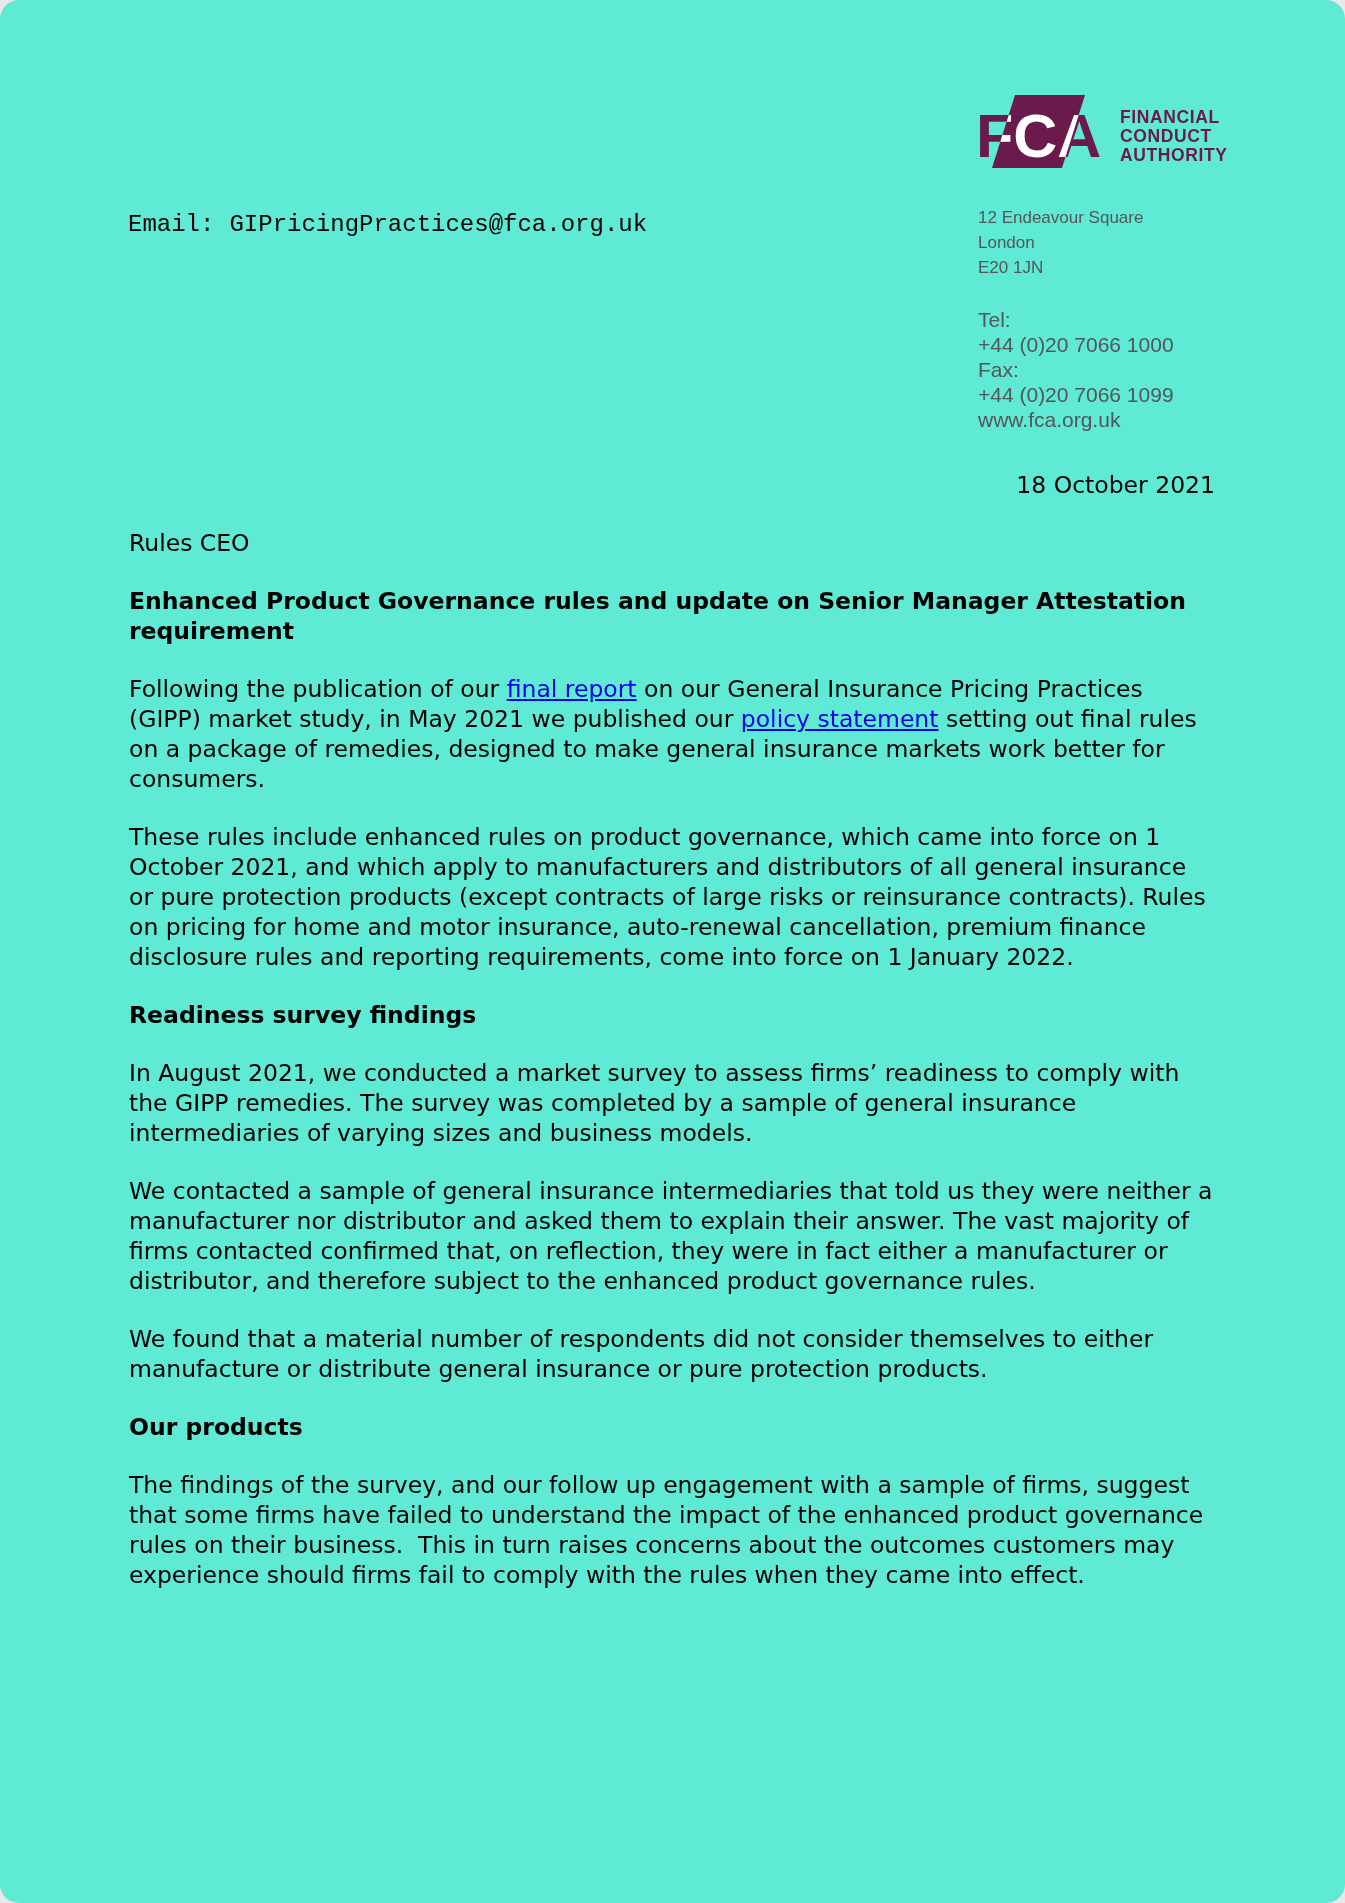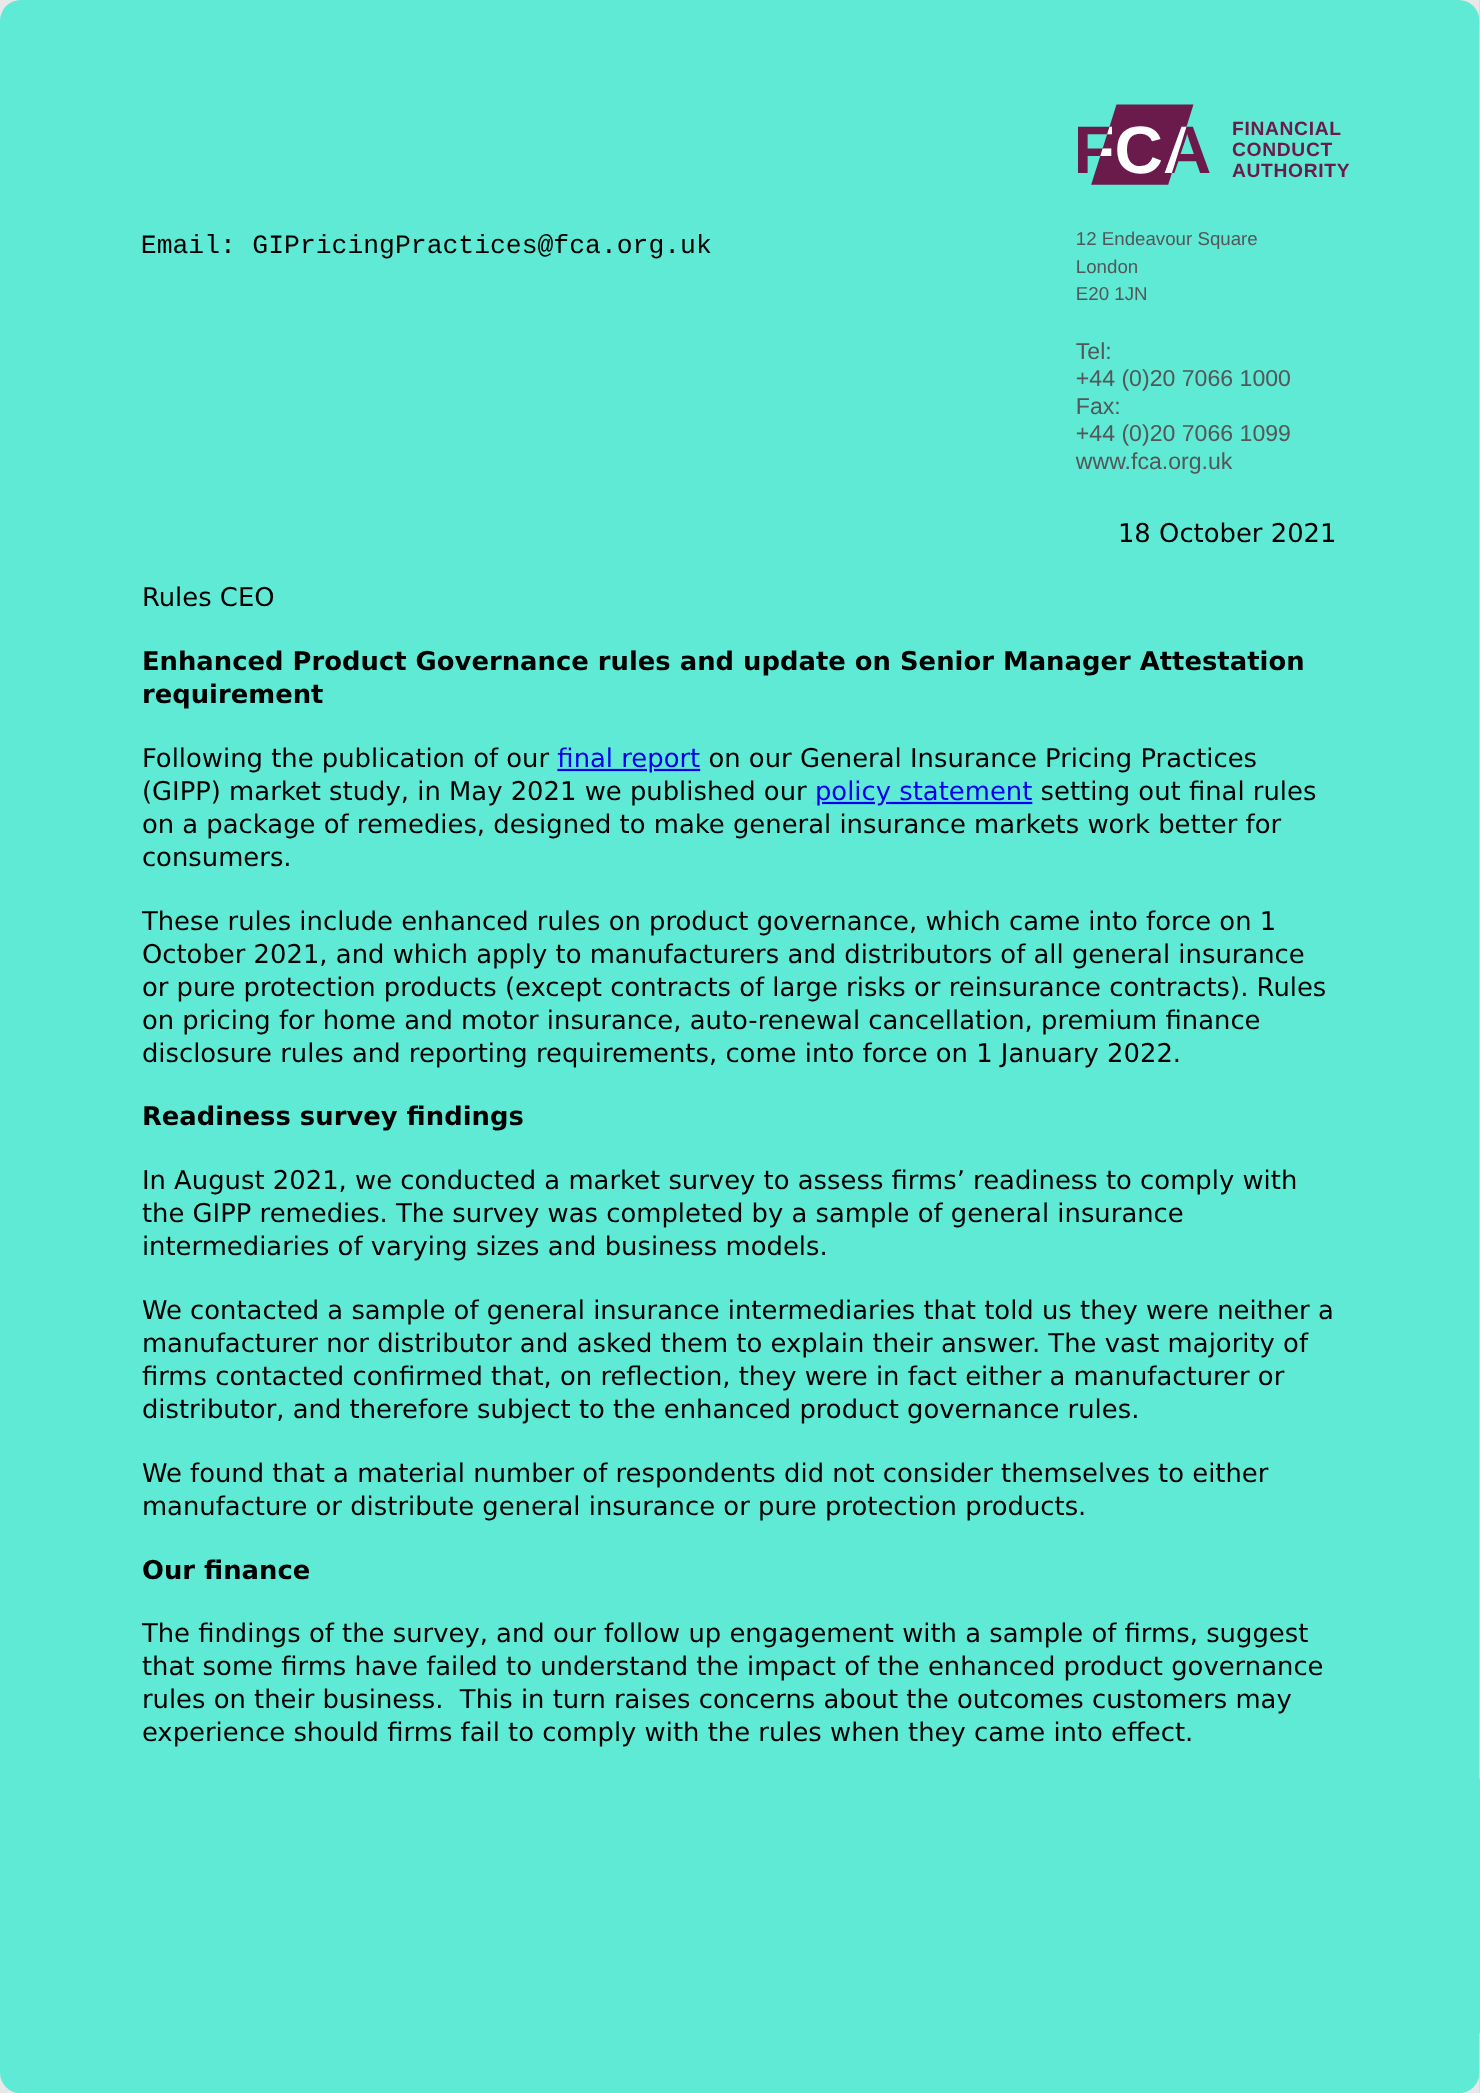--- a/index.html
+++ b/index.html
@@ -138,19 +138,19 @@
     <p>These rules include enhanced rules on product governance, which came into force on 1 October 2021, and which apply to manufacturers and distributors of all general insurance or pure protection products (except contracts of large risks or reinsurance contracts). Rules on pricing for home and motor insurance, auto-renewal cancellation, premium finance disclosure rules and reporting requirements, come into force on 1 January 2022.</p>
 
     <h2>Readiness survey findings</h2>
 
     <p>In August 2021, we conducted a market survey to assess firms’ readiness to comply with the GIPP remedies. The survey was completed by a sample of general insurance intermediaries of varying sizes and business models.</p>
 
     <p>We contacted a sample of general insurance intermediaries that told us they were neither a manufacturer nor distributor and asked them to explain their answer. The vast majority of firms contacted confirmed that, on reflection, they were in fact either a manufacturer or distributor, and therefore subject to the enhanced product governance rules.</p>
 
     <p>We found that a material number of respondents did not consider themselves to either manufacture or distribute general insurance or pure protection products.</p>
 
-    <h2>Our finance</h2>
+    <h2>Our products</h2>
 
     <p>The findings of the survey, and our follow up engagement with a sample of firms, suggest that some firms have failed to understand the impact of the enhanced product governance rules on their business.  This in turn raises concerns about the outcomes customers may experience should firms fail to comply with the rules when they came into effect.</p>
   </main>
 
 
 </div>
 
 </body></html>

